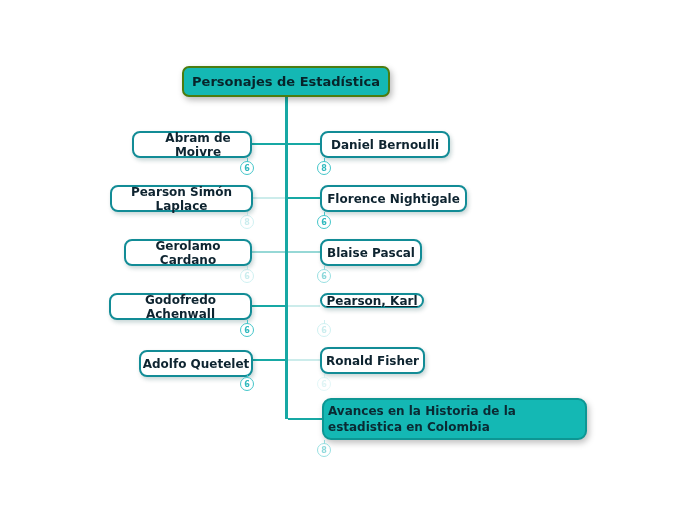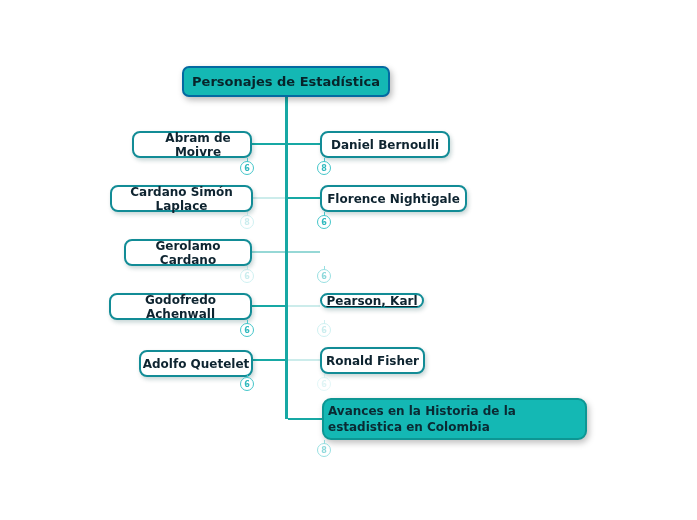--- a/index.html
+++ b/index.html
@@ -18,21 +18,21 @@
 
   .y1{top:143px;} .y2{top:197px;} .y3{top:251px;} .y4{top:305px;} .y5{top:359px;}
   .b-special{left:288px;top:418px;width:34px;}
 
   
   .topic{position:absolute;box-sizing:border-box;display:flex;align-items:center;justify-content:center;
          background:#ffffff;border:2px solid #128c96;border-radius:8px;
          font-size:12px;font-weight:bold;color:#0e2430;text-align:center;
          box-shadow:1.5px 2.5px 4px rgba(0,70,70,0.22);cursor:pointer;}
   .root-topic{left:182px;top:66px;width:208px;height:31px;
-         background:#14b8b4;border:2px solid #0369a1;border-radius:7px;
+         background:#14b8b4;border:2px solid #4d7c0f;border-radius:7px;
          font-size:13px;color:#07242a;box-shadow:2px 3px 6px rgba(0,0,0,0.28);}
   .special-topic{left:322px;top:398px;width:265px;height:42px;
          background:#14b8b4;border:2px solid #0d9693;border-radius:9px;
          color:#0a2a33;justify-content:flex-start;text-align:left;padding:0 4px;line-height:1.35;
          box-shadow:2px 3px 6px rgba(0,0,0,0.25);}
 
   .nL1{left:132px;top:131px;width:120px;height:27px;padding-left:12px;}
   .nL2{left:110px;top:185px;width:143px;height:27px;}
   .nL3{left:124px;top:239px;width:128px;height:27px;}
   .nL4{left:109px;top:293px;width:143px;height:27px;justify-content:center;}
@@ -75,37 +75,40 @@
   <div class="line branch b-special op-solid"></div>
 
   <div class="topic root-topic">
     <span>Personajes de Estadística</span>
   </div>
 
   <div class="topic nL1">
     <span>Abram de Moivre</span>
   </div>
   <div class="topic nL2">
-    <span>Cardano Simón Laplace</span>
+    <span>Pearson Simón Laplace</span>
   </div>
   <div class="topic nL3">
     <span>Gerolamo Cardano</span>
   </div>
   <div class="topic nL4">
     <span>Godofredo Achenwall</span>
   </div>
   <div class="topic nL5">
     <span>Adolfo Quetelet</span>
   </div>
 
   <div class="topic nR1">
     <span>Daniel Bernoulli</span>
   </div>
   <div class="topic nR2">
     <span>Florence Nightigale</span>
+  </div>
+  <div class="topic nR3">
+    <span>Blaise Pascal</span>
   </div>
   <div class="topic nR4">
     <span>Pearson, Karl</span>
   </div>
   <div class="topic nR5">
     <span>Ronald Fisher</span>
   </div>
 
   <div class="topic special-topic">
     <span>Avances en la Historia de la estadistica en Colombia</span>

